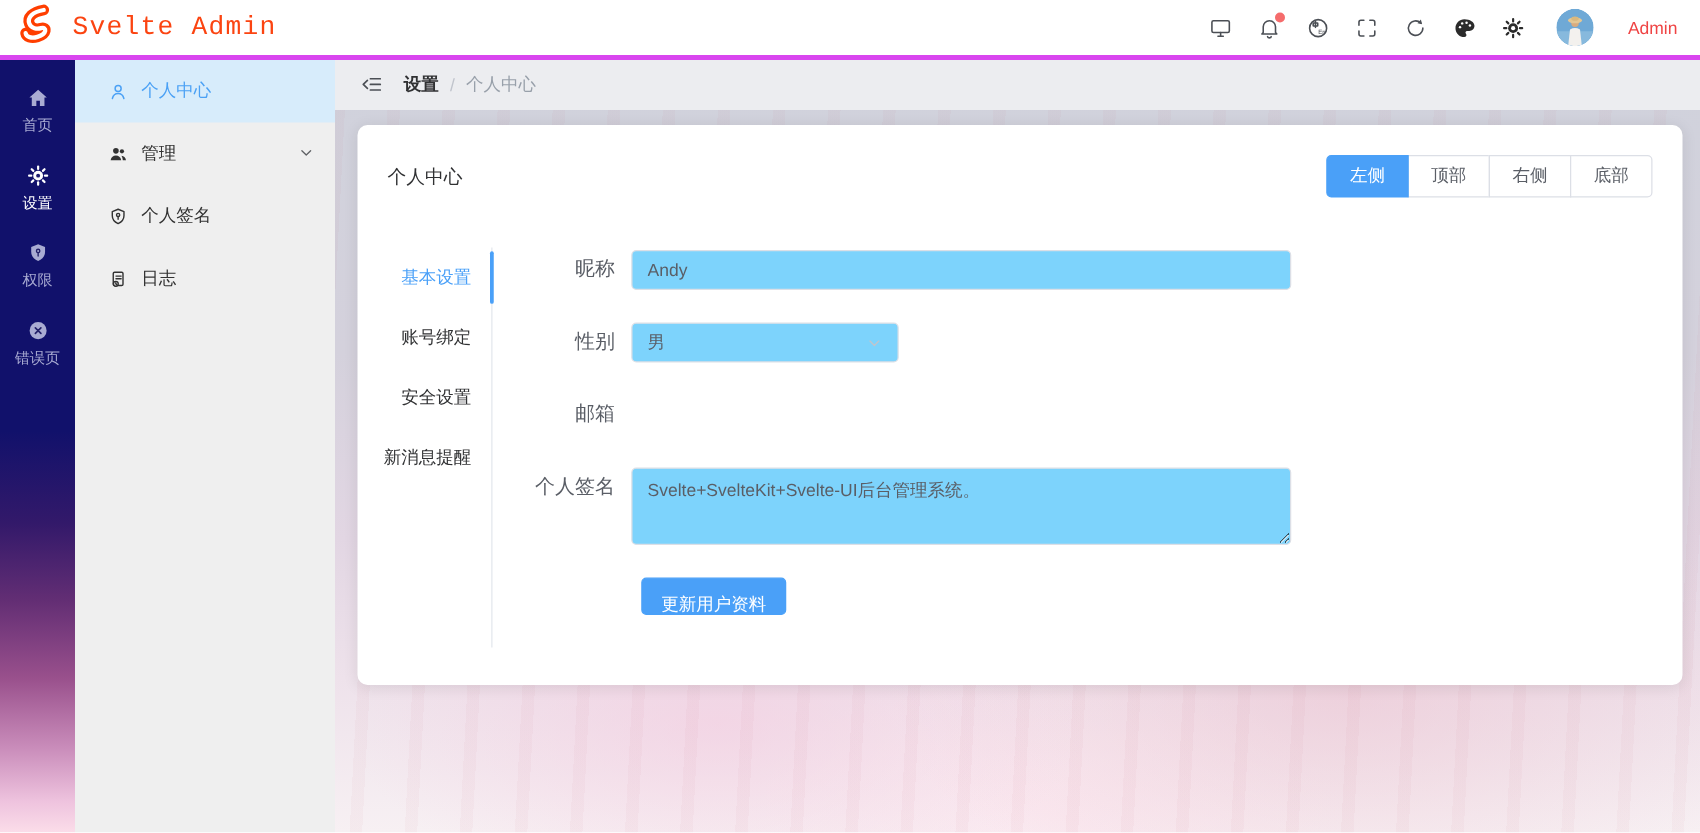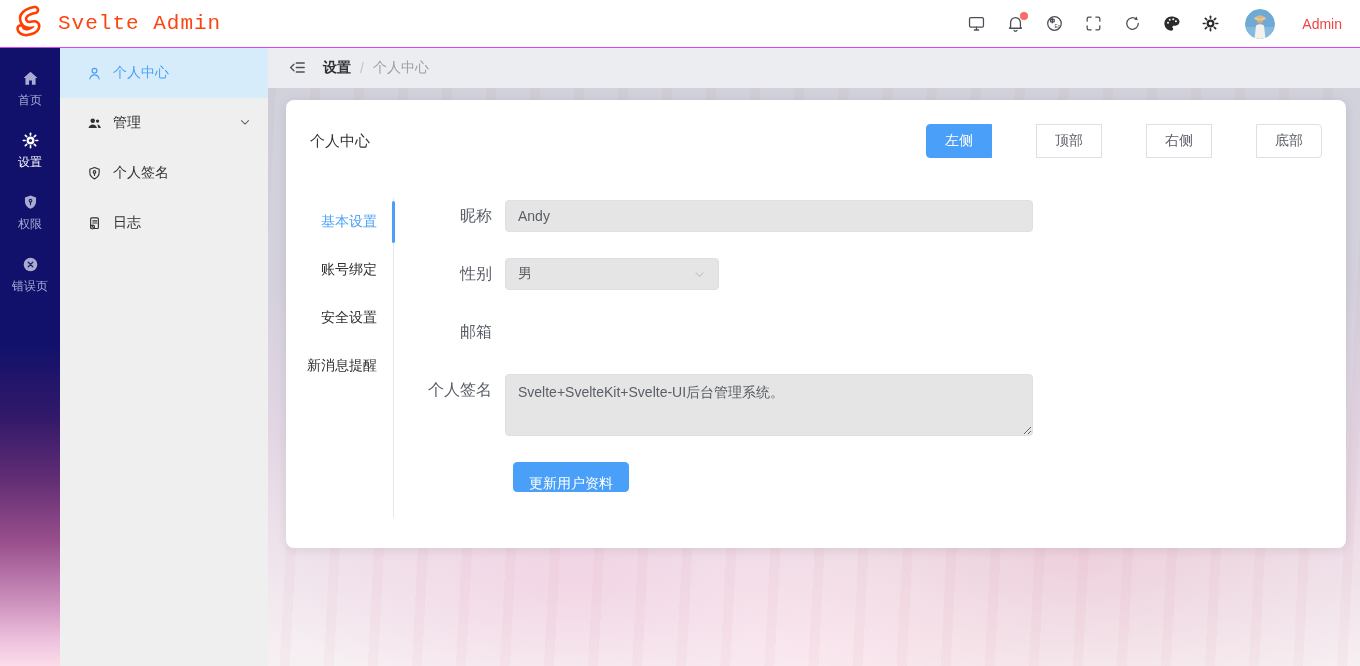--- a/index.html
+++ b/index.html
@@ -1,19 +1,19 @@
 <!DOCTYPE html>
 <html><head>
 <meta charset="utf-8">
 <style>
   * { margin:0; padding:0; box-sizing:border-box; }
   html,body { width:1360px; height:666px; overflow:hidden; font-family:"Liberation Sans","DejaVu Sans",sans-serif; background:#fff; }
 
   
-  .header { height:48px; display:flex; align-items:center; justify-content:space-between; background:#fff; border-bottom:1px solid #d946ef; padding:0 18px 0 8px; position:relative; z-index:5; }
+  .header { height:48px; display:flex; align-items:center; justify-content:space-between; background:#fff; border-bottom:4px solid #d946ef; padding:0 18px 0 8px; position:relative; z-index:5; }
   .header-left { display:flex; align-items:center; }
   .logo { width:40px; height:40px; display:block; }
   .app-title { margin-left:10px; font-family:"Liberation Mono","DejaVu Serif",monospace; font-size:21px; color:#fb4411; letter-spacing:1px; }
   .header-right { display:flex; align-items:center; gap:19px; }
   .hicon { width:20px; height:20px; display:inline-flex; align-items:center; justify-content:center; cursor:pointer; position:relative; }
   .hicon svg { width:19px; height:19px; }
   .badge-dot { position:absolute; top:-2px; right:-3px; width:8px; height:8px; border-radius:50%; background:#f56c6c; }
   .avatar { width:30px; height:30px; border-radius:50%; overflow:hidden; margin-left:6px; cursor:pointer; flex:none; }
   .admin-name { font-size:14px; color:#ef4444; margin-left:8px; cursor:pointer; }
 
@@ -48,37 +48,37 @@
   .fold { width:20px; height:20px; cursor:pointer; }
   .fold svg { width:19px; height:19px; }
   .crumb-section { font-size:14px; font-weight:bold; color:#303133; margin-left:15px; cursor:pointer; }
   .crumb-sep { font-size:14px; color:#c0c4cc; margin:0 9px; }
   .crumb-current { font-size:14px; color:#98a0aa; }
 
   
   .card { margin:12px 14px 0 18px; height:448px; background:#fff; border-radius:8px; box-shadow:0 2px 12px rgba(0,0,0,.09); }
   .card-header { height:82px; display:flex; align-items:center; justify-content:space-between; padding:0 24px; }
   .card-title { font-size:15px; color:#303133; }
-  .btn-group { display:flex;gap:45px; }
+  .btn-group { display:flex; }
   .layout-btn { min-width:66px; height:34px; border:1px solid #dcdfe6; background:#fff; color:#5a5e66; font-size:14px; display:flex; align-items:center; justify-content:center; cursor:pointer; margin-left:-1px; font-family:inherit; }
   .layout-btn:first-child { border-radius:4px 0 0 4px; margin-left:0; }
   .layout-btn:last-child { border-radius:0 4px 4px 0; }
   .layout-btn.active { background:#4aa0f8; border-color:#4aa0f8; color:#fff; position:relative; z-index:1; }
 
   .card-body { display:flex; padding-top:16px; }
   .tabs-col { width:108px; flex:none; border-right:1px solid #e4e7ed; min-height:312px; }
   .tab-item { height:48px; display:flex; align-items:center; justify-content:flex-end; padding-right:16px; font-size:14px; color:#303133; cursor:pointer; position:relative; }
   .tab-item.active { color:#4aa0f8; }
   .tab-item.active::after { content:""; position:absolute; right:-2px; top:3px; width:3px; height:42px; background:#4aa0f8; border-radius:2px; }
 
   .form-col { flex:1; padding-left:8px; padding-top:2px; }
   .form-row { display:flex; align-items:center; margin-bottom:26px; }
   .form-row.top-align { align-items:flex-start; }
   .form-label { width:90px; flex:none; text-align:right; margin-right:13px; font-size:16px; color:#5a5e66; line-height:32px; }
-  .ctl { height:32px; border:1px solid #dcdfe6; border-radius:4px; padding:0 12px; font-size:14px; color:#5a5e66; font-family:inherit; background:#e5e5e5; outline:none; }
+  .ctl { height:32px; border:1px solid #dcdfe6; border-radius:4px; padding:0 12px; font-size:14px; color:#5a5e66; font-family:inherit; background:#7dd3fc; outline:none; }
   .ctl.wide { width:528px; }
   .ctl.narrow { width:214px; }
   .select-box { display:flex; align-items:center; justify-content:space-between; cursor:pointer; }
   .select-box .chev svg { width:13px; height:13px; display:block; }
   textarea.ctl { width:528px; height:62px; padding:7px 12px; resize:both; line-height:1.5; }
   .submit-btn { margin-left:111px; height:30px; padding:12px 15px; background:#4aa0f8; border:1px solid #4aa0f8; color:#fff; font-size:14px; border-radius:4px; cursor:pointer; font-family:inherit; }
 
   .stroke-i { fill:none; stroke:#4b4f55; stroke-width:1.6; stroke-linecap:round; stroke-linejoin:round; }
   .fill-i  { fill:#2b2b2b; }
 </style>

